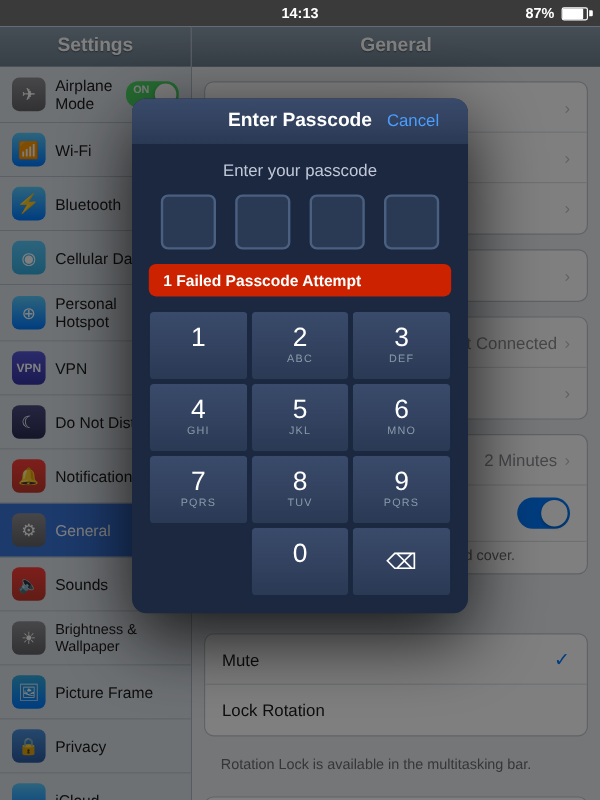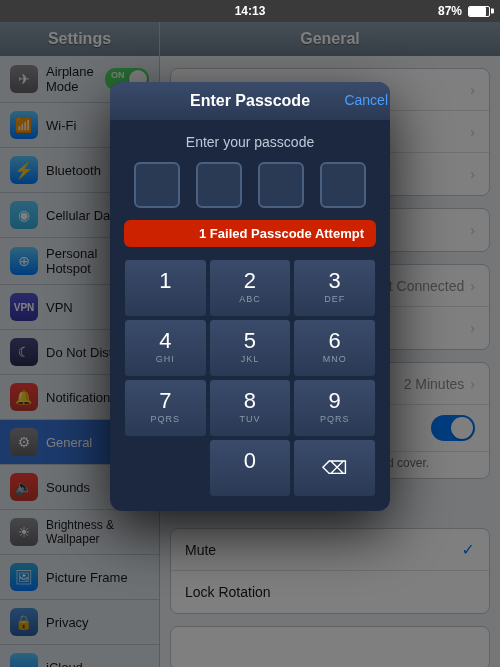--- a/index.html
+++ b/index.html
@@ -235,21 +235,21 @@
       padding: 10px 14px;
       position: relative;
     }
     .modal-title {
       color: white;
       font-size: 16px;
       font-weight: 600;
     }
     .modal-cancel {
       position: absolute;
-      right: 2px;
+      right: 24px;
       color: #4a9eff;
       font-size: 14px;
       cursor: pointer;
     }
     .modal-body {
       padding: 14px;
     }
     .modal-prompt {
       color: #c0c8d8;
       font-size: 14px;
@@ -264,21 +264,21 @@
     }
     .passcode-dot {
       width: 46px; height: 46px;
       border: 2px solid #4a6080;
       border-radius: 6px;
       background: #2a3a55;
     }
     .error-badge {
       background: #cc2200;
       color: white;
-      text-align: right;
+      text-align: left;
       padding: 6px 12px;
       border-radius: 6px;
       font-size: 13px;
       font-weight: 600;
       margin-bottom: 12px;
     }
     .numpad {
       display: grid;
       grid-template-columns: repeat(3, 1fr);
       gap: 2px;
@@ -478,20 +478,21 @@
     <div class="use-side-switch-label">Use Side Switch to:</div>
     <div class="settings-group">
       <div class="settings-row">
         <span class="settings-row-label">Mute</span>
         <span class="checkmark">✓</span>
       </div>
       <div class="settings-row">
         <span class="settings-row-label">Lock Rotation</span>
       </div>
     </div>
+    <div class="settings-section-note" style="margin: 0 10px 8px;">Rotation Lock is available in the multitasking bar.</div>
 
     <div class="settings-group">
       <div class="settings-row">
         
         
       </div>
 
     </div>
   </div>
 </div>

